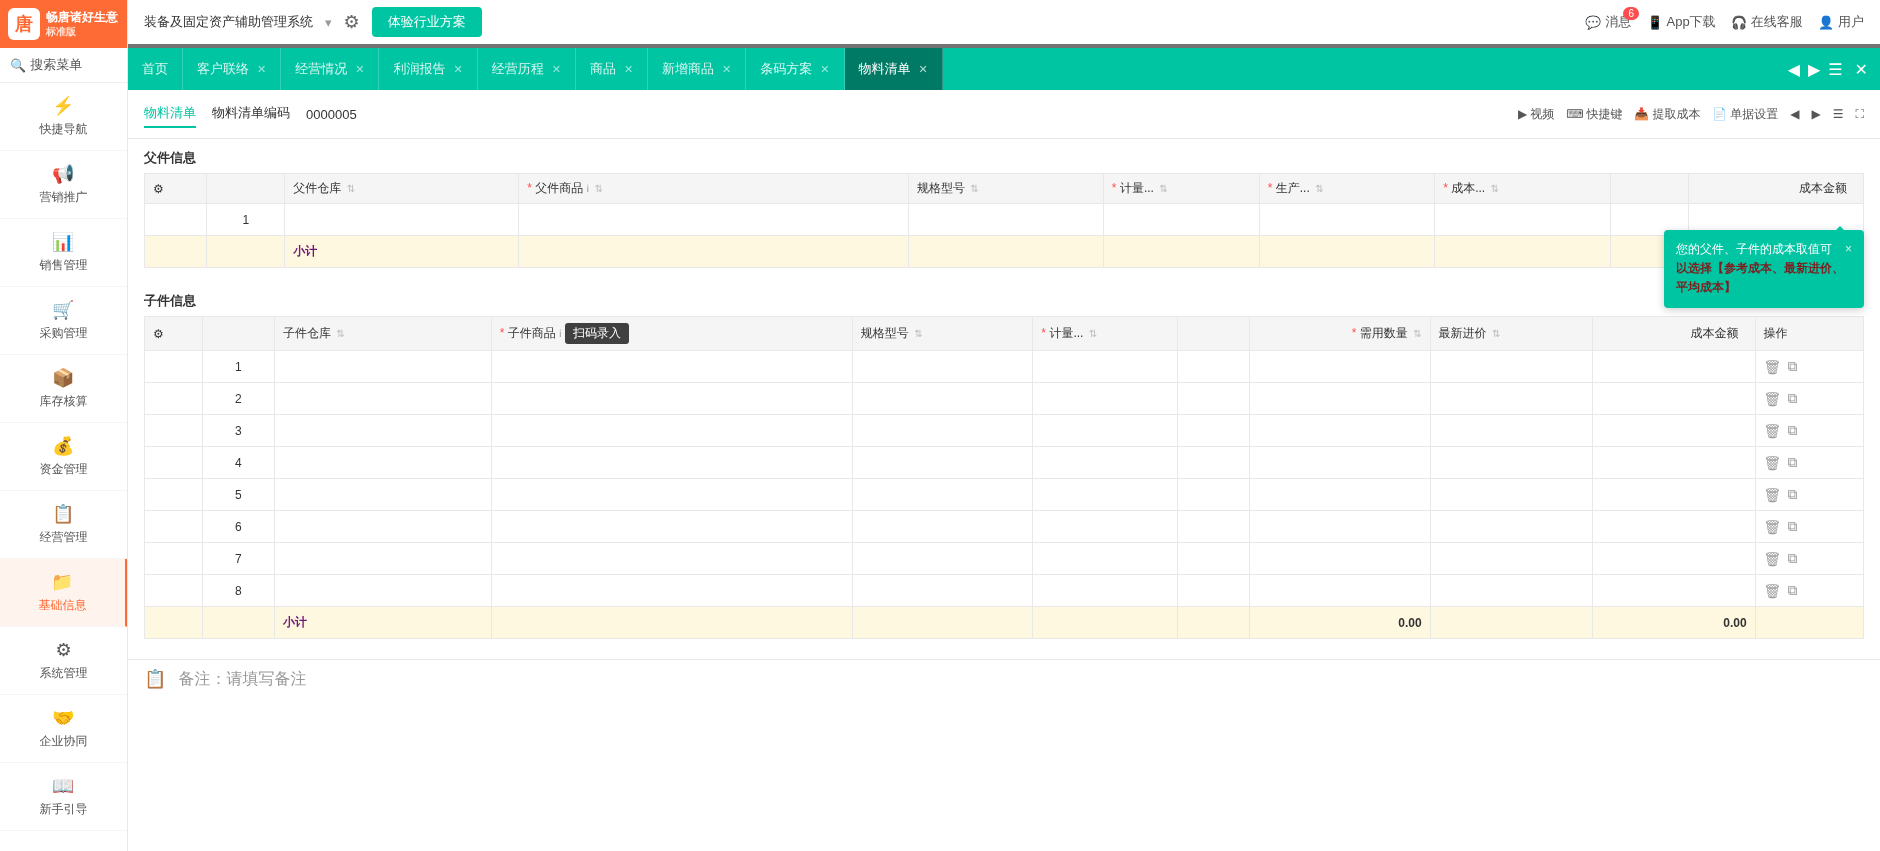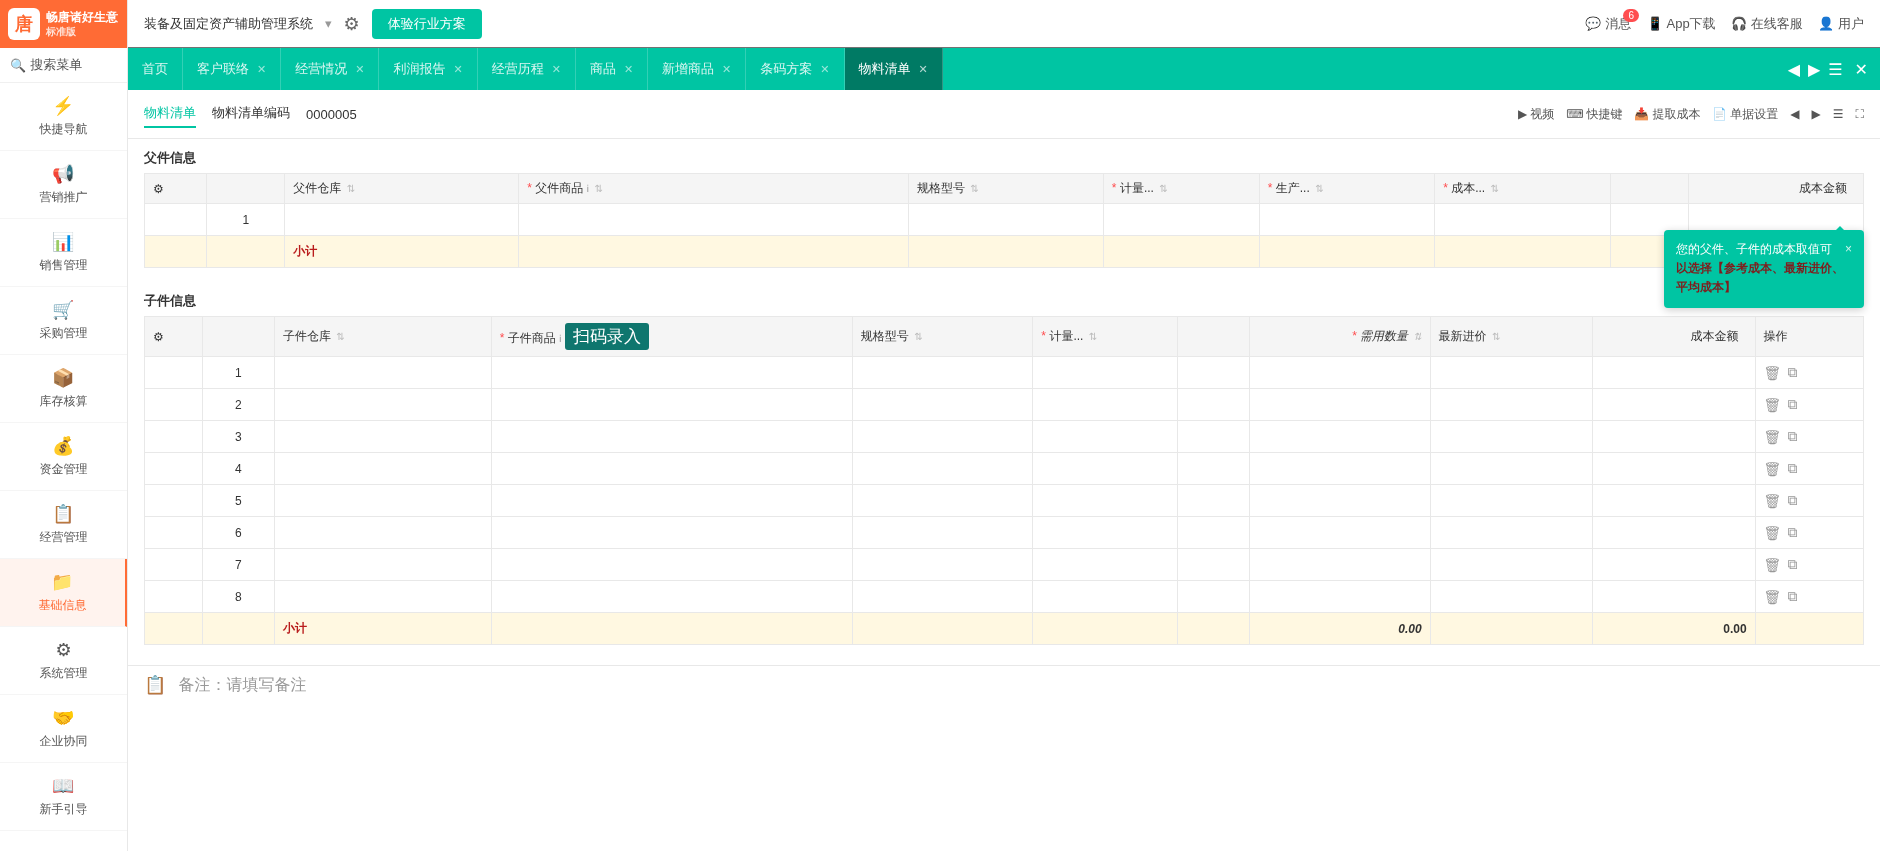--- a/index.html
+++ b/index.html
@@ -59,21 +59,21 @@
 
     
     .main { flex: 1; display: flex; flex-direction: column; overflow: hidden; }
 
     
     .topbar {
       background: #fff;
       height: 48px;
       display: flex; align-items: center;
       padding: 0 16px;
-      border-bottom: 1px solid #737373;
+      border-bottom: 4px solid #737373;
       gap: 12px;
     }
     .topbar-btn {
       background: #00c5a3;
       color: white;
       border: none;
       padding: 6px 16px;
       border-radius: 4px;
       cursor: pointer;
       font-size: 13px;
@@ -177,29 +177,29 @@
       padding: 4px 8px;
       color: #333;
       height: 32px;
     }
     .data-table .required { color: #ff4d4f; }
     .data-table th .sort { color: #bbb; font-size: 10px; margin-left: 2px; }
     .subtotal-row td {
       background: #fff8e1;
       font-weight: bold;
     }
-    .subtotal-label { color: #b91c1c; }
+    .subtotal-label { color: #701a75; }
 
     .scan-btn {
-      background: #0f766e;
+      background: #404040;
       color: white;
       border: none;
       padding: 2px 8px;
       border-radius: 3px;
-      font-size: 17px;
+      font-size: 12px;
       cursor: pointer;
     }
 
     .action-icons { display: flex; align-items: center; gap: 6px; color: #999; }
     .action-icons span { cursor: pointer; font-size: 14px; }
 
     
     .tooltip-popup {
       position: absolute;
       background: #00c5a3;
@@ -244,21 +244,21 @@
     
     .col-seq { width: 40px; text-align: center; }
     .col-gear { width: 32px; text-align: center; }
     .col-warehouse { width: 120px; }
     .col-product { width: 200px; }
     .col-spec { width: 100px; }
     .col-unit { width: 80px; }
     .col-production { width: 90px; }
     .col-cost-price { width: 90px; }
     .col-cost-amt { width: 90px; text-align: right; }
-    .col-qty { width: 100px; font-style: italic; }
+    .col-qty { width: 100px; }
     .col-unit-price { width: 90px; }
     .col-amount { width: 90px; text-align: right; }
     .col-action { width: 60px; }
   </style>
 </head>
 <body>
 
 <div class="sidebar">
   <div class="sidebar-logo">
     <div class="sidebar-logo-icon">唐</div>

